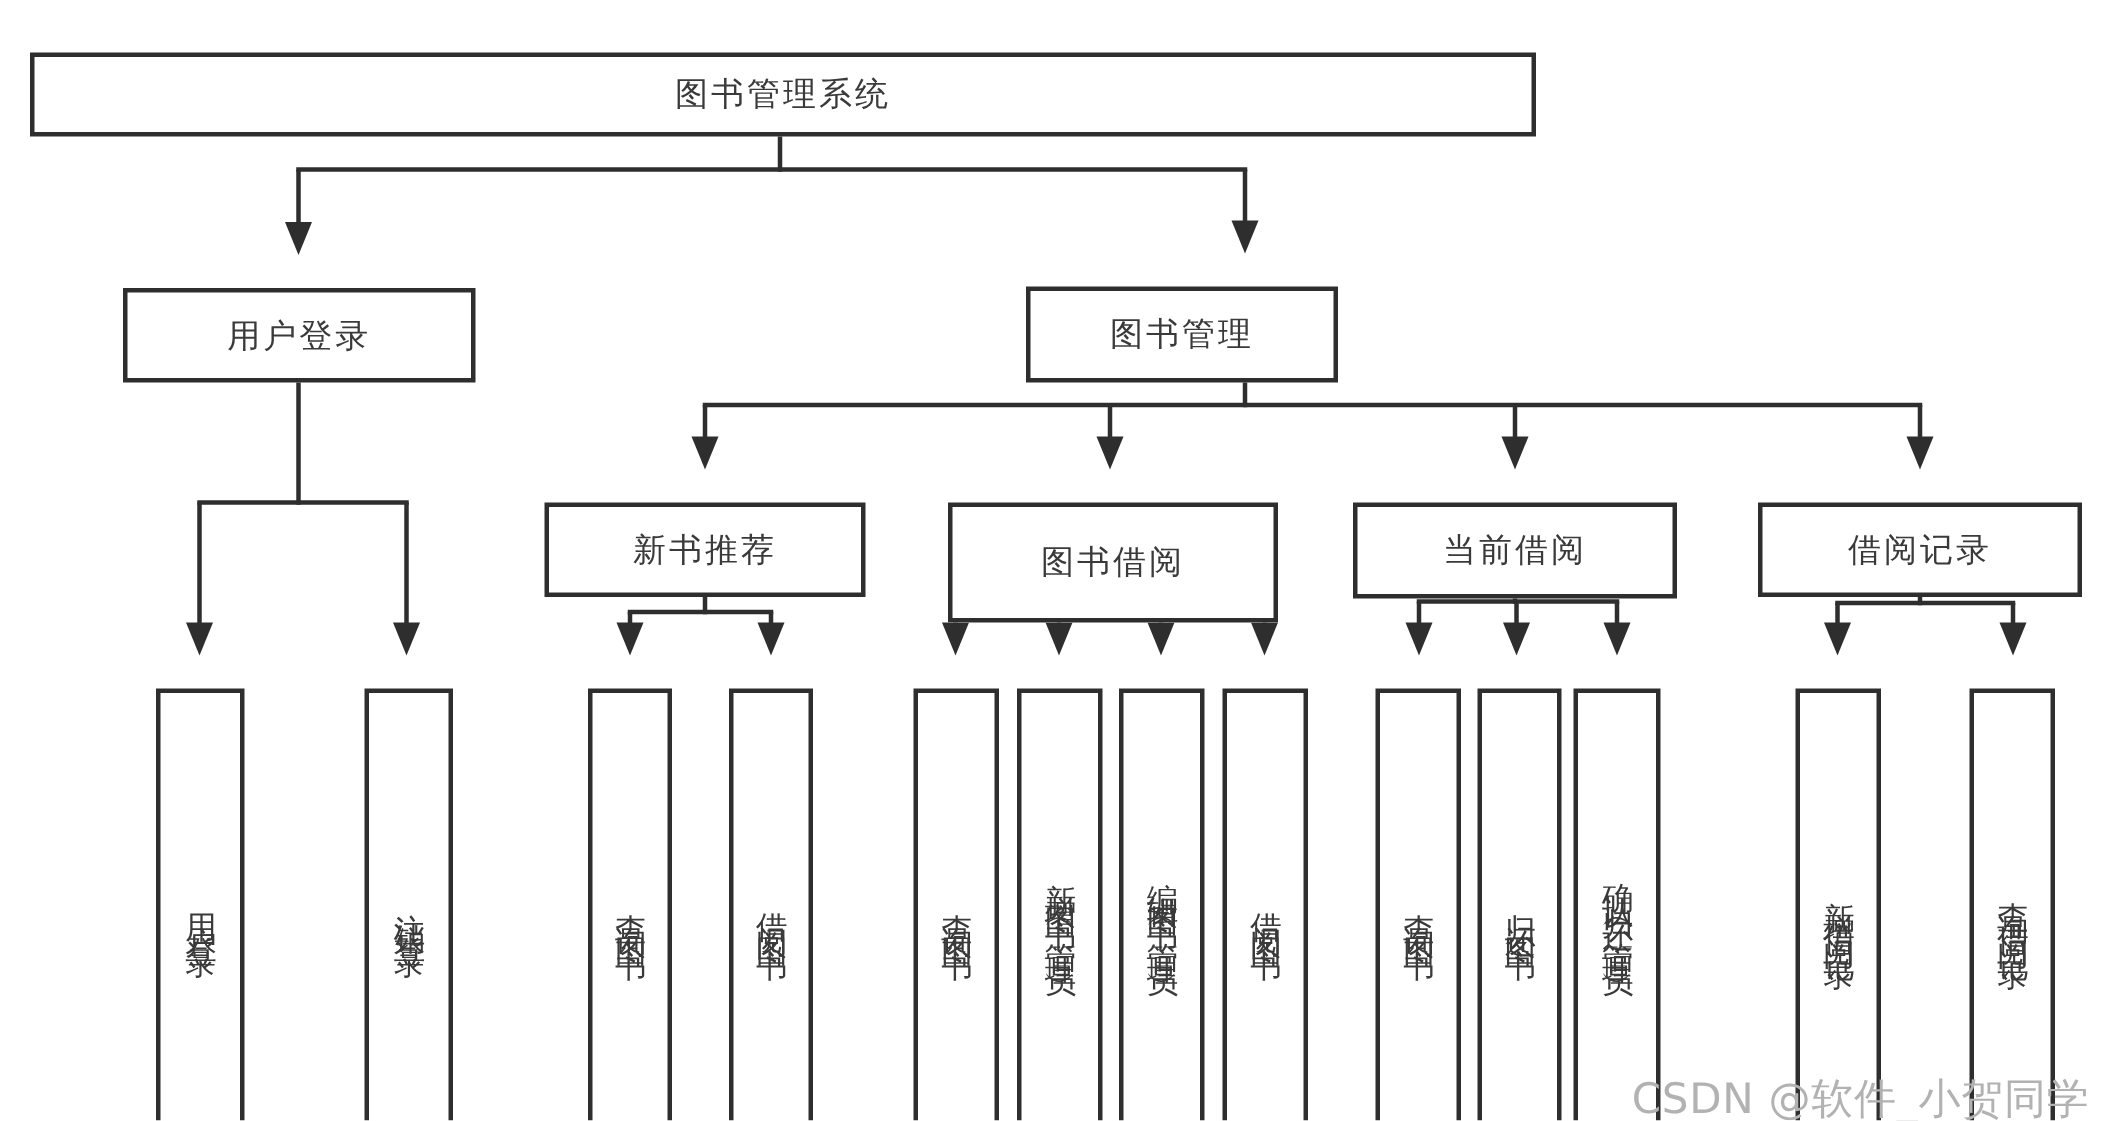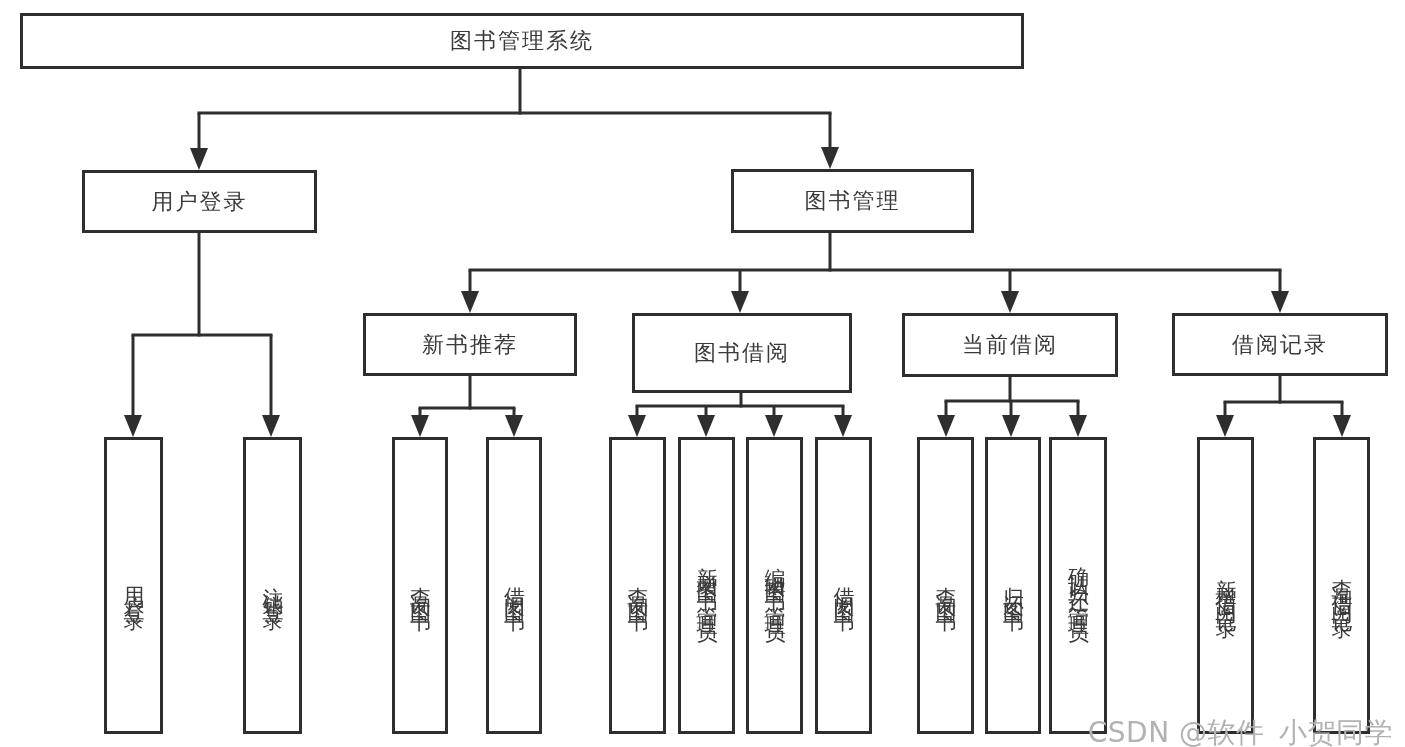--- a/index.html
+++ b/index.html
@@ -16,20 +16,21 @@
   }
   .box{
     position:absolute;
     box-sizing:border-box;
     border:3px solid #2e2e2e;
     background:#ffffff;
     display:flex;
     align-items:center;
     justify-content:center;
     color:#3a3a3a;
+    margin-top:22px;
   }
   .box.h span{
     font-size:22px;
     letter-spacing:2px;
     white-space:nowrap;
   }
   .box.v span{
     writing-mode:vertical-rl;
     text-orientation:mixed;
     font-size:21px;
@@ -106,21 +107,21 @@
       <polygon points="1333,415 1351,415 1342,437" fill="#2e2e2e"></polygon>
     </svg>
 
   <div class="box h" style="left:20px;top:13px;width:1004px;height:56px">
     <span>图书管理系统</span>
   </div>
 
   <div class="box h" style="left:82px;top:170px;width:235px;height:63px">
     <span>用户登录</span>
   </div>
-  <div class="box h" style="left:731px;top:169px;width:243px;height:64px">
+  <div class="box h" style="left:684px;top:169px;width:208px;height:64px">
     <span>图书管理</span>
   </div>
 
   <div class="box h" style="left:363px;top:313px;width:214px;height:63px">
     <span>新书推荐</span>
   </div>
   <div class="box h" style="left:632px;top:313px;width:220px;height:80px">
     <span>图书借阅</span>
   </div>
   <div class="box h" style="left:902px;top:313px;width:216px;height:64px">

